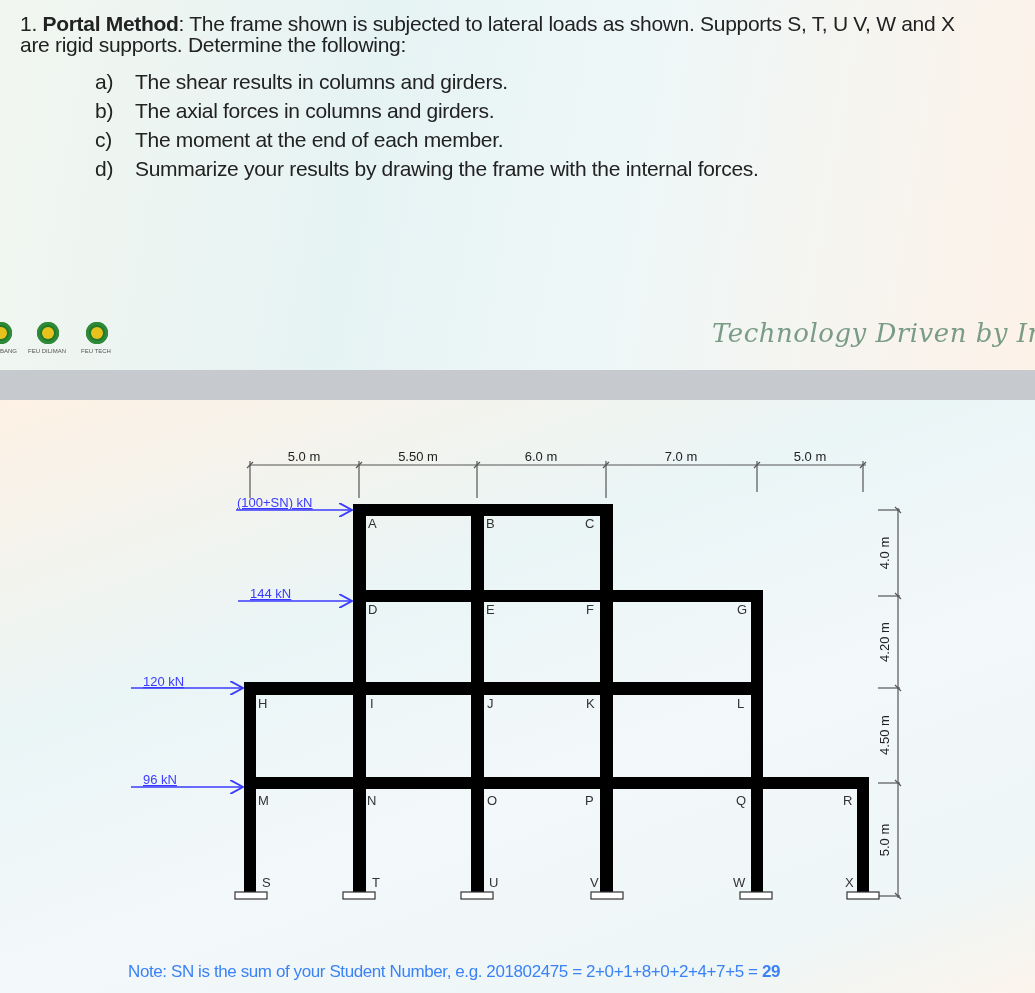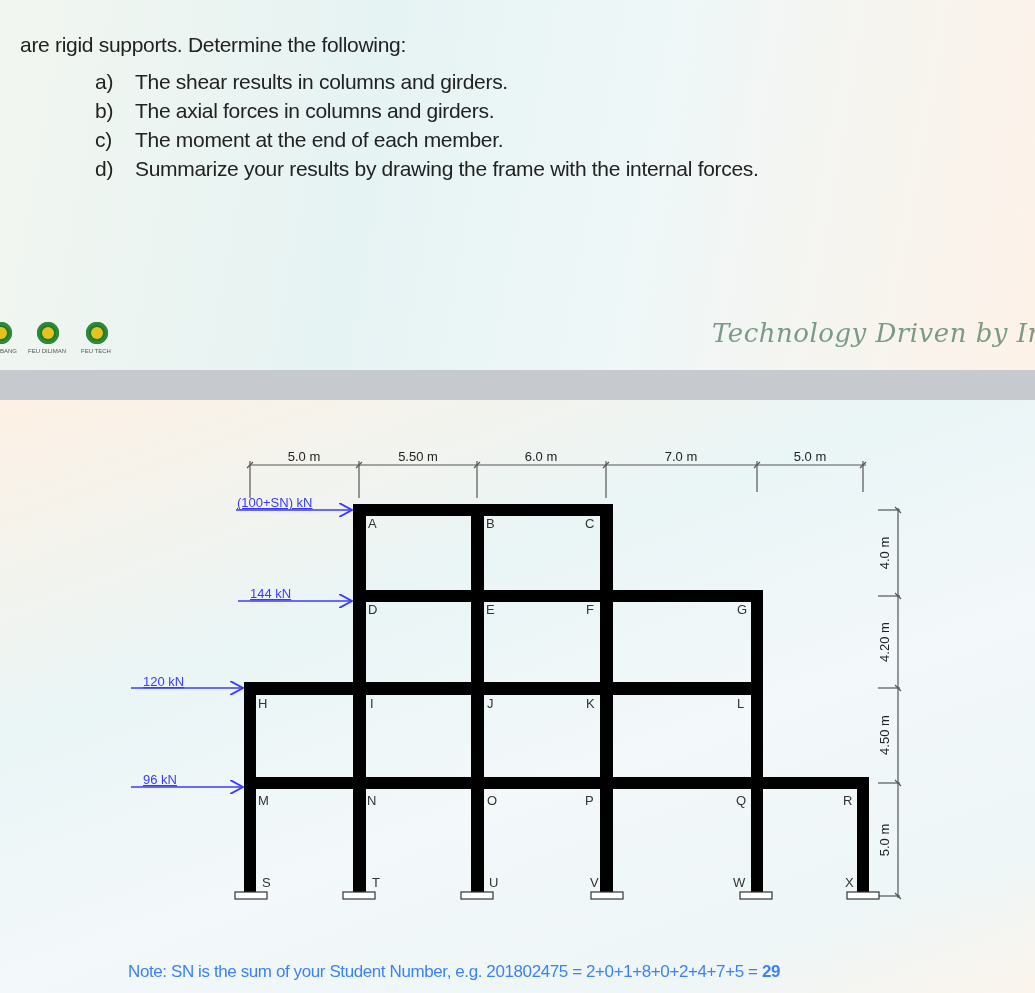--- a/index.html
+++ b/index.html
@@ -23,20 +23,24 @@
   .tagline { position:absolute; left:712px; top:318px; font-size:26px; color:#7a9c86;
     font-family:"DejaVu Serif", serif; font-style:italic; white-space:nowrap; letter-spacing:0.5px; }
   svg.frame { position:absolute; left:0; top:400px; }
   .note { position:absolute; left:128px; top:962px; font-size:17px; color:#3b82f6; white-space:nowrap; letter-spacing:-0.4px; }
   .note b { font-weight:bold; }
 </style>
 </head>
 <body>
 
 <div class="top-slide">
+  <div class="q-line" style="top:12px;">
+    <span>1.</span>
+    <b>Portal Method</b><span>: The frame shown is subjected to lateral loads as shown. Supports S, T, U V, W and X</span>
+  </div>
   <div class="q-line" style="top:33px;">are rigid supports. Determine the following:</div>
 
   <div class="item" style="top:70px;">
     <span class="lbl">a)</span><span>The shear results in columns and girders.</span>
   </div>
   <div class="item" style="top:99px;">
     <span class="lbl">b)</span><span>The axial forces in columns and girders.</span>
   </div>
   <div class="item" style="top:128px;">
     <span class="lbl">c)</span><span>The moment at the end of each member.</span>

